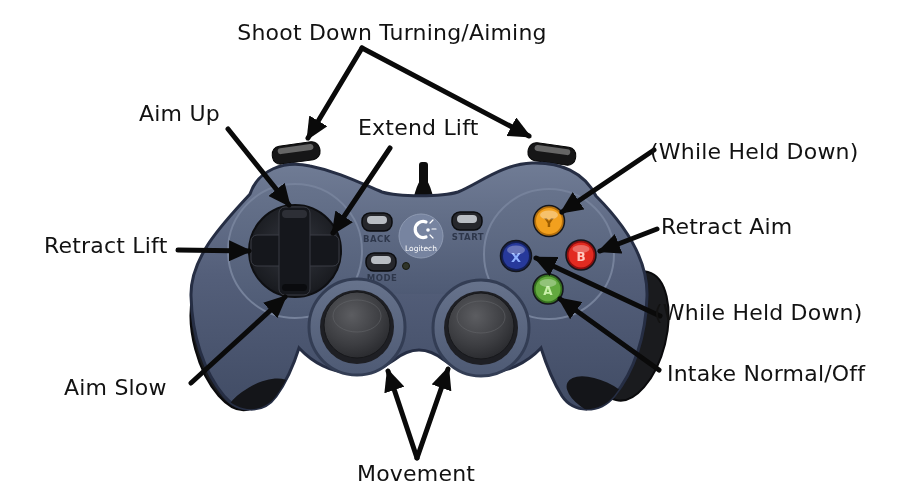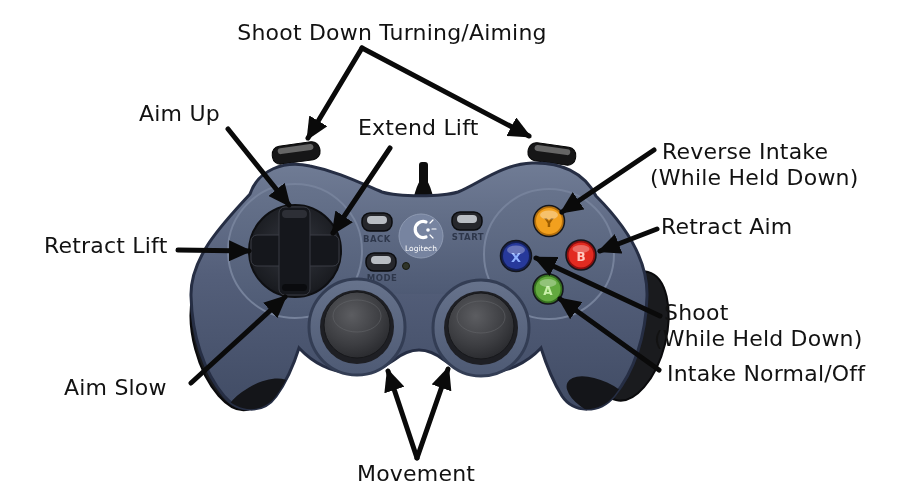--- a/index.html
+++ b/index.html
@@ -200,28 +200,26 @@
 
 <div class="lbl" style="left:358px;top:115px;">Extend Lift</div>
 
 <div class="lbl" style="left:44px;top:233px;">Retract Lift</div>
 
 <div class="lbl" style="left:64px;top:375px;">Aim Slow</div>
 
 <div class="lbl" style="left:357px;top:461px;">Movement</div>
 
 <div class="lbl" style="left:650px;top:139px;">
-  <div class="ind12">Reverse Intake</div>
   <div>(While Held Down)</div>
 </div>
 
 <div class="lbl" style="left:661px;top:214px;">
   <div>Retract Aim</div>
 </div>
 
 <div class="lbl" style="left:654px;top:300px;">
-  <div class="ind10">Shoot</div>
   <div>(While Held Down)</div>
 </div>
 
 <div class="lbl" style="left:667px;top:361px;">Intake Normal/Off</div>
 
 </div>
 
 </body></html>

